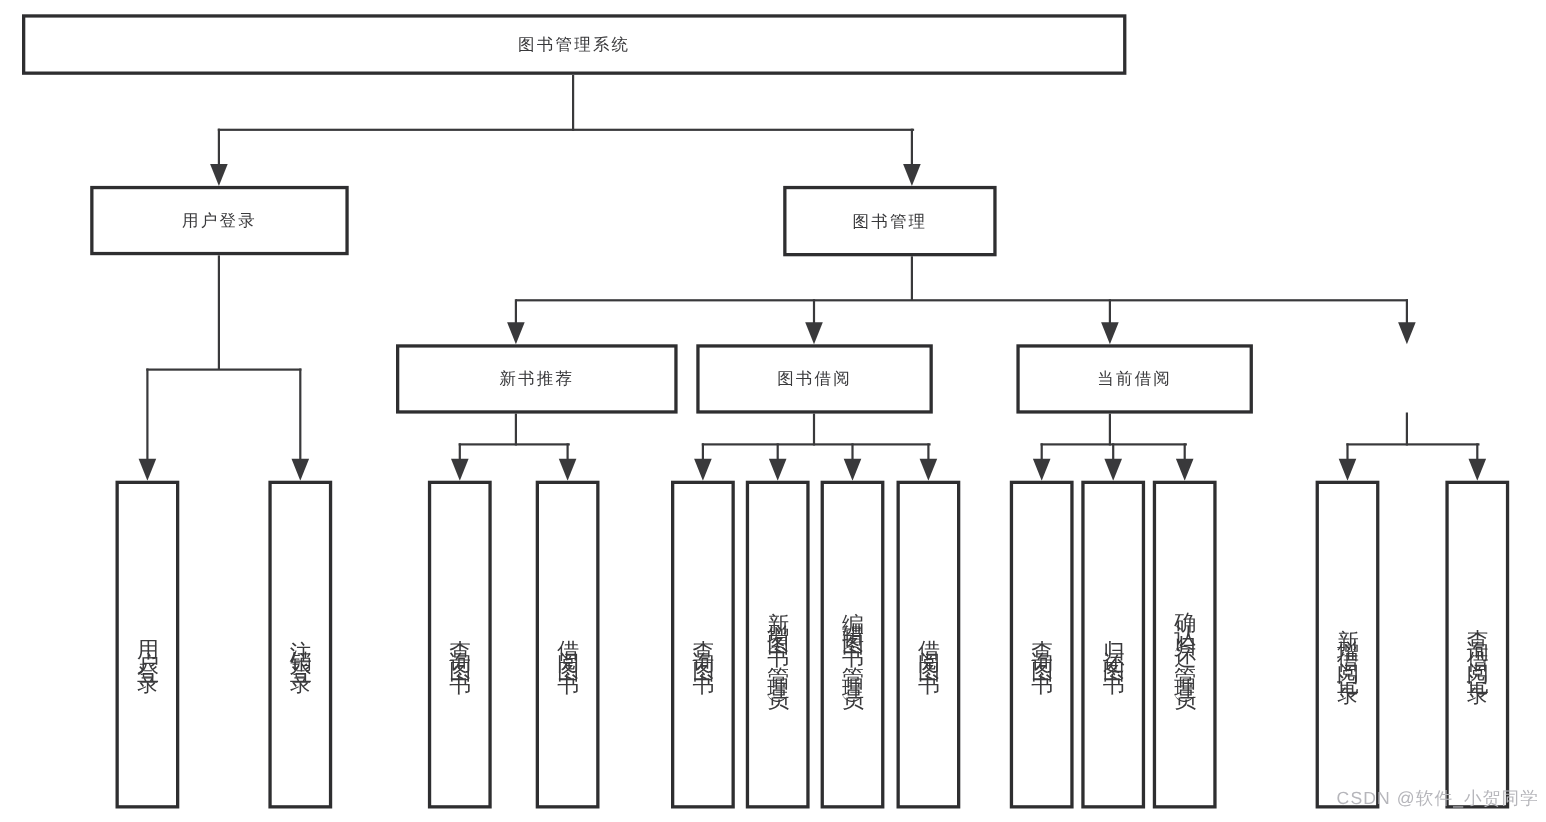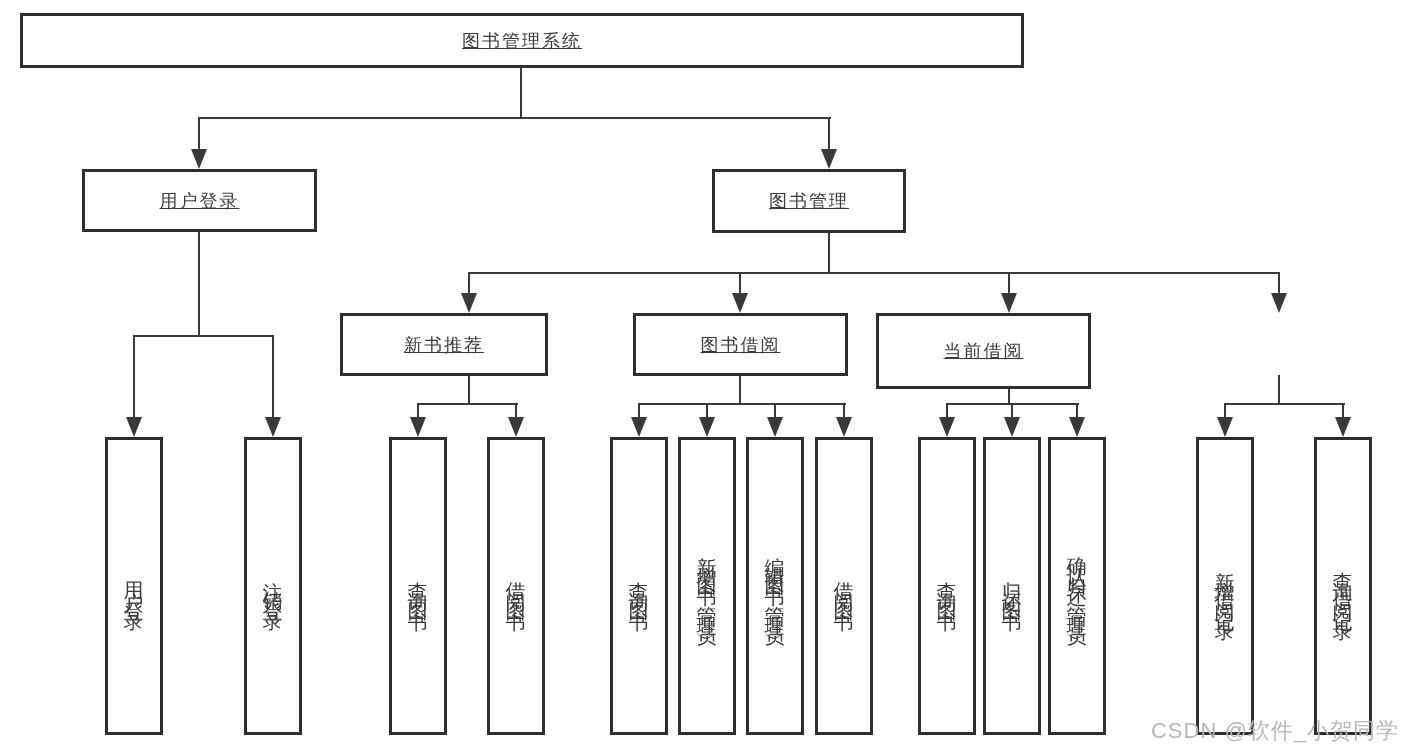--- a/index.html
+++ b/index.html
@@ -16,24 +16,23 @@
     background: #ffffff;
     border: 3px solid #2e2e30;
     box-sizing: border-box;
     display: flex;
     align-items: center;
     justify-content: center;
     color: #39393b;
     z-index: 2;
   }
   .hbox {
-    font-size: 18px;
+    font-size: 15px;
     letter-spacing: 2px;
     white-space: nowrap;
-    text-decoration: underline;
   }
   .vbox {
     writing-mode: vertical-rl;
     text-orientation: mixed;
     font-size: 20px;
     letter-spacing: 10px;
     line-height: 1;
   }
   .line {
     position: absolute;
@@ -46,21 +45,21 @@
     height: 0;
     border-left: 8px solid transparent;
     border-right: 8px solid transparent;
     border-top: 20px solid #39393b;
     z-index: 1;
   }
   .watermark {
     position: absolute;
     top: 716px;
     right: 6px;
-    font-size: 22px;
+    font-size: 16px;
     color: #b6b6bb;
     letter-spacing: 1px;
     white-space: nowrap;
     z-index: 5;
   }
 </style>
 </head>
 <body>
 
 <div id="canvas">
@@ -135,27 +134,27 @@
     <span>图书管理系统</span>
   </div>
 
   <div class="box hbox" style="left:82px;top:169px;width:235px;height:63px">
     <span>用户登录</span>
   </div>
   <div class="box hbox" style="left:712px;top:169px;width:194px;height:64px">
     <span>图书管理</span>
   </div>
 
-  <div class="box hbox" style="left:340px;top:313px;width:208px;height:63px">
+  <div class="box hbox" style="left:360px;top:313px;width:256px;height:63px">
     <span>新书推荐</span>
   </div>
   <div class="box hbox" style="left:633px;top:313px;width:215px;height:63px">
     <span>图书借阅</span>
   </div>
-  <div class="box hbox" style="left:876px;top:313px;width:215px;height:76px">
+  <div class="box hbox" style="left:924px;top:313px;width:215px;height:63px">
     <span>当前借阅</span>
   </div>
 
   <div class="box vbox" style="left:105px;top:437px;width:58px;height:298px">
     <span>用户登录</span>
   </div>
   <div class="box vbox" style="left:244px;top:437px;width:58px;height:298px">
     <span>注销登录</span>
   </div>
 

